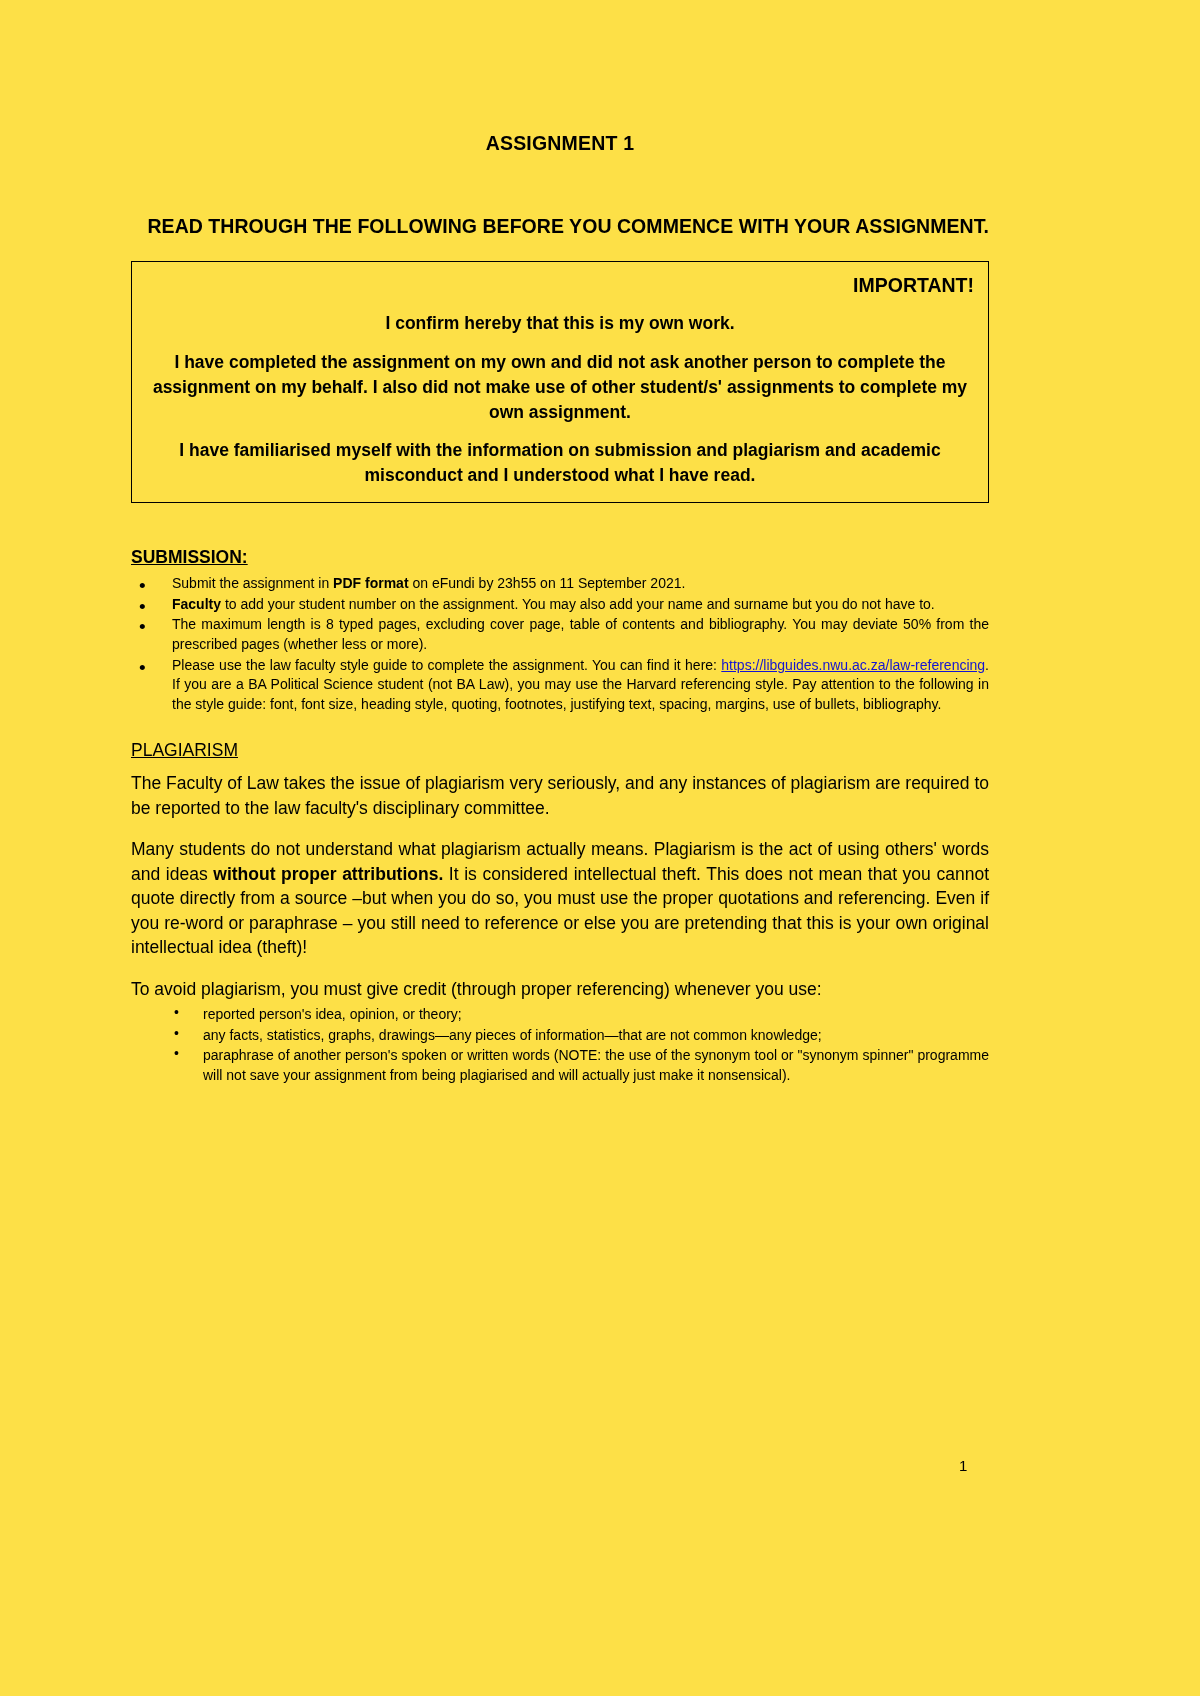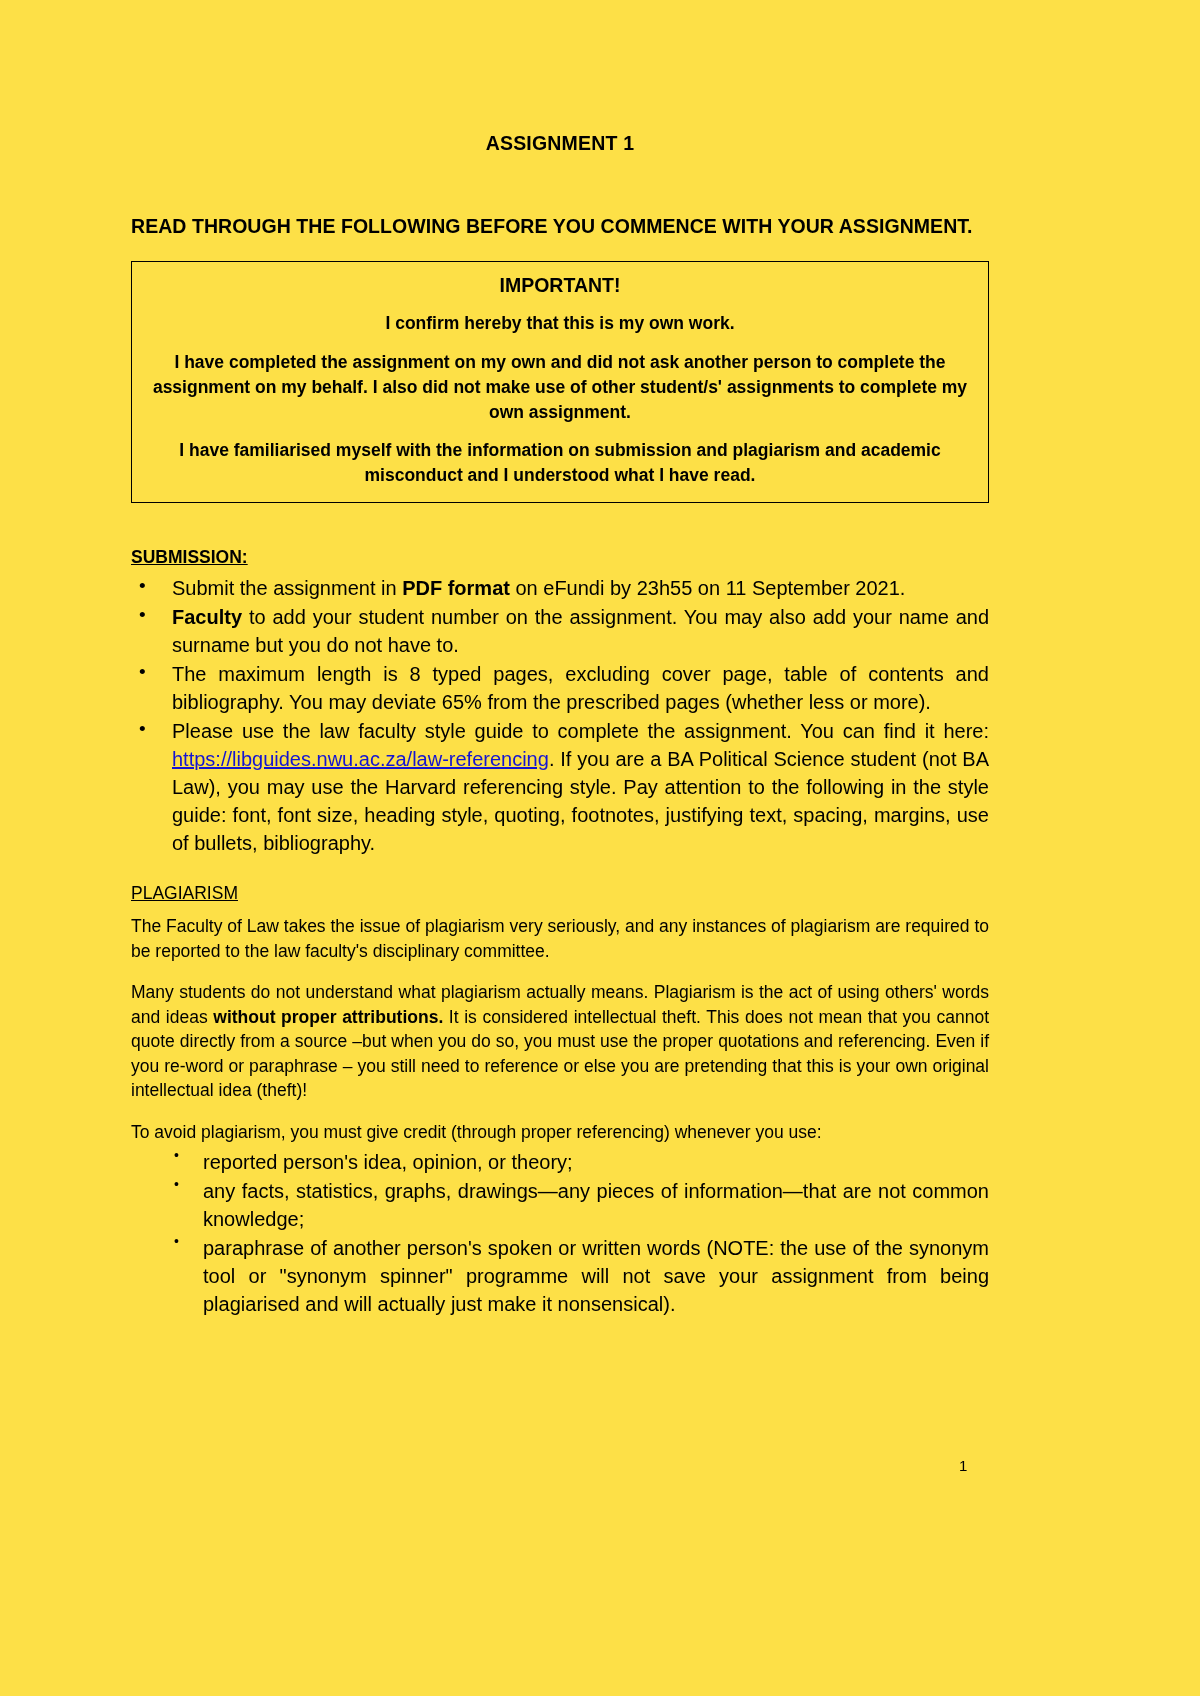--- a/index.html
+++ b/index.html
@@ -27,37 +27,37 @@
   
   .doc-title {
     text-align: center;
     font-weight: bold;
     font-size: 19.5px;
     letter-spacing: 0.2px;
     margin-top: 131px;
     line-height: 1.25;
   }
   .subtitle {
-    text-align: left;
+    text-align: right;
     font-weight: bold;
     font-size: 19.5px;
     line-height: 1.42;
     margin-top: 58px;
     letter-spacing: 0.05px;
   }
 
   
   .important-box {
     border: 1.6px solid #000;
     margin-top: 20px;
     padding: 12px 14px 12px 14px;
     box-sizing: border-box;
   }
   .ib-title {
-    text-align: center;
+    text-align: right;
     font-weight: bold;
     font-size: 19.5px;
     margin: 0 0 14px 0;
   }
   .ib-red {
     text-align: center;
     font-weight: bold;
     font-size: 17.5px;
     color: #ff0000;
     margin: 0 0 14px 0;
@@ -95,21 +95,21 @@
   p.body.last { margin-bottom: 4px; }
 
   
   ul.bullets {
     list-style: none;
     margin: 0;
     padding: 0;
   }
   ul.bullets > li {
     position: relative;
-    font-size: 20px;
+    font-size: 14px;
     line-height: 1.40;
     padding-left: 41px;
     text-align: justify;
     margin-bottom: 1px;
   }
   ul.bullets > li::before {
     content: "\2022";
     position: absolute;
     left: 8px;
     top: -1px;
@@ -155,21 +155,21 @@
       <div class="ib-line">I confirm hereby that this is my own work.</div>
       <div class="ib-line">I have completed the assignment on my own and did not ask another person to complete the assignment on my behalf. I also did not make use of other student/s' assignments to complete my own assignment.</div>
       <div class="ib-line">I have familiarised myself with the information on submission and plagiarism and academic misconduct and I understood what I have read.</div>
     </div>
 
     <div class="section-heading">SUBMISSION:</div>
 
     <ul class="bullets" id="submission-list">
         <li><span>Submit the assignment in </span><b>PDF format</b><span> on eFundi by 23h55 on 11 September 2021.</span></li>
         <li><b>Faculty</b><span> to add your student number on the assignment. You may also add your name and surname but you do not have to.</span></li>
-        <li><span>The maximum length is 8 typed pages, excluding cover page, table of contents and bibliography. You may deviate 65% from the prescribed pages (whether less or more).</span></li>
+        <li><span>The maximum length is 8 typed pages, excluding cover page, table of contents and bibliography. You may deviate 50% from the prescribed pages (whether less or more).</span></li>
         <li><span>Please use the law faculty style guide to complete the assignment. You can find it here: </span><span class="link">https://libguides.nwu.ac.za/law-referencing</span><span>. If you are a BA Political Science student (not BA Law), you may use the Harvard referencing style. Pay attention to the following in the style guide: font, font size, heading style, quoting, footnotes, justifying text, spacing, margins, use of bullets, bibliography.</span></li>
       </ul>
 
     <div class="section-heading plain">PLAGIARISM</div>
 
     <p class="body">The Faculty of Law takes the issue of plagiarism very seriously, and any instances of plagiarism are required to be reported to the law faculty's disciplinary committee.</p>
 
     <p class="body" id="plagiarism-p2"><span>Many students do not understand what plagiarism actually means. Plagiarism is the act of using others' words and ideas </span><b>without proper attributions.</b><span> It is considered intellectual theft. This does not mean that you cannot quote directly from a source –but when you do so, you must use the proper quotations and referencing. Even if you re-word or paraphrase – you still need to reference or else you are pretending that this is your own original intellectual idea (theft)!</span></p>
 
     <p class="body last">To avoid plagiarism, you must give credit (through proper referencing) whenever you use:</p>

